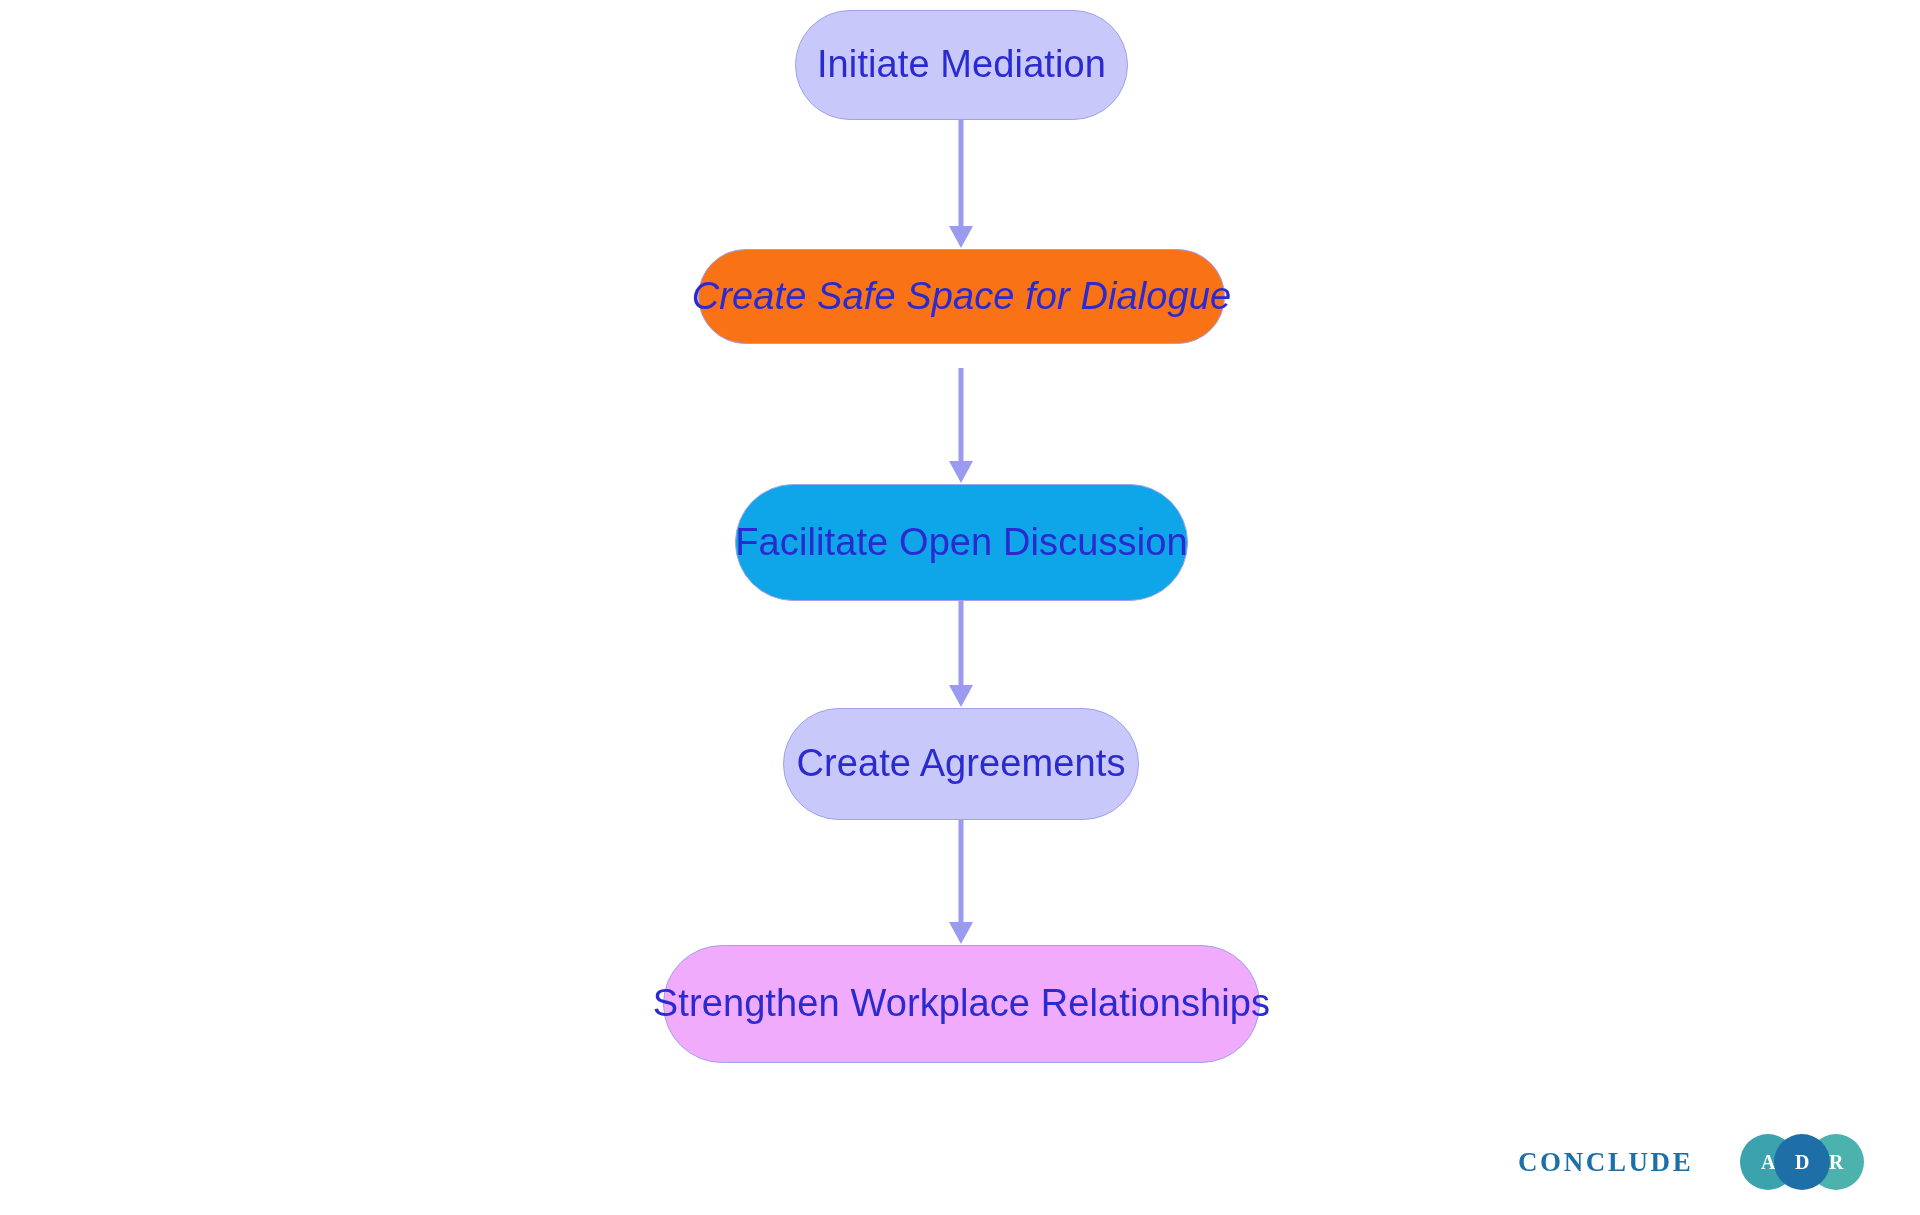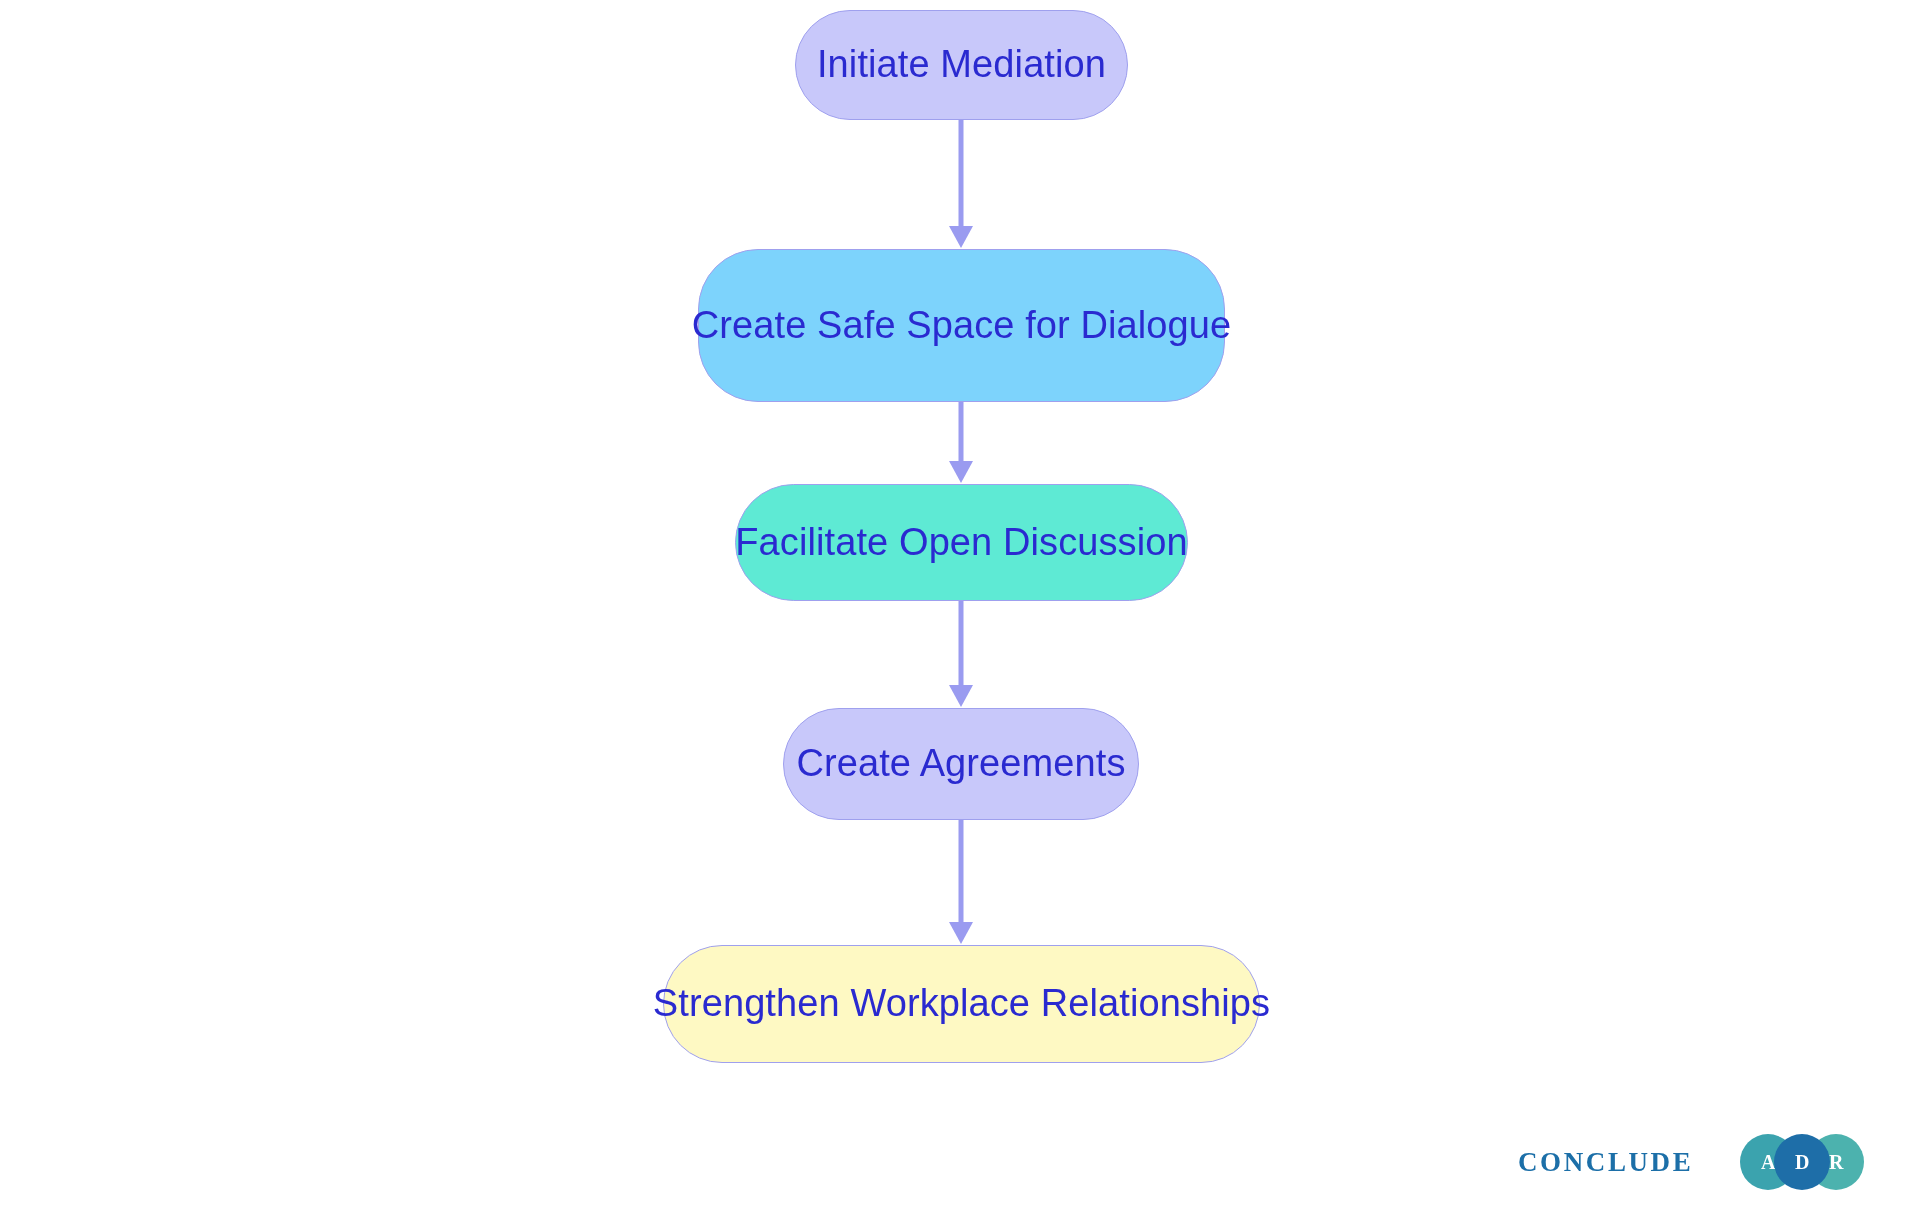--- a/index.html
+++ b/index.html
@@ -131,30 +131,30 @@
       <div class="arrow-shaft" style="height: 86px; background: rgb(154, 155, 240);"></div>
       <div class="arrow-head" style="border-top-color: rgb(154, 155, 240);"></div>
     </div>
     <div class="flow-arrow" style="left: 948px; top: 820px; width: 26px; height: 124px;">
       <div class="arrow-shaft" style="height: 104px; background: rgb(154, 155, 240);"></div>
       <div class="arrow-head" style="border-top-color: rgb(154, 155, 240);"></div>
     </div>
     <div class="flow-node" style="left: 795px; top: 10px; width: 333px; height: 110px; background: rgb(200, 200, 250); border-color: rgb(159, 160, 238); color: rgb(42, 42, 208);">
       <span class="node-label">Initiate Mediation</span>
     </div>
-    <div class="flow-node" style="left: 698px; top: 249px; width: 527px; height: 153px; background: #7dd3fc; border-color: rgb(159, 160, 238); color: rgb(42, 42, 208);">
+    <div class="flow-node" style="left: 698px; top: 249px; width: 527px; height: 95px; background: #f97316; border-color: rgb(159, 160, 238); color: rgb(42, 42, 208); font-style: italic;">
       <span class="node-label">Create Safe Space for Dialogue</span>
     </div>
-    <div class="flow-node" style="left: 735px; top: 484px; width: 453px; height: 117px; background: #5eead4; border-color: rgb(159, 160, 238); color: rgb(42, 42, 208);">
+    <div class="flow-node" style="left: 735px; top: 484px; width: 453px; height: 117px; background: #0ea5e9; border-color: rgb(159, 160, 238); color: rgb(42, 42, 208);">
       <span class="node-label">Facilitate Open Discussion</span>
     </div>
     <div class="flow-node" style="left: 783px; top: 708px; width: 356px; height: 112px; background: rgb(200, 200, 250); border-color: rgb(159, 160, 238); color: rgb(42, 42, 208);">
       <span class="node-label">Create Agreements</span>
     </div>
-    <div class="flow-node" style="left: 663px; top: 945px; width: 597px; height: 118px; background: #fef9c3; border-color: rgb(159, 160, 238); color: rgb(42, 42, 208);">
+    <div class="flow-node" style="left: 663px; top: 945px; width: 597px; height: 118px; background: #f0abfc; border-color: rgb(159, 160, 238); color: rgb(42, 42, 208);">
       <span class="node-label">Strengthen Workplace Relationships</span>
     </div>
   </div>
 
 <div id="brand-logo">
   <div id="brand-wordmark">CONCLUDE</div>
   <div id="brand-marks">
     <div class="brand-circle mark-a">
       <span>A</span>
     </div>

